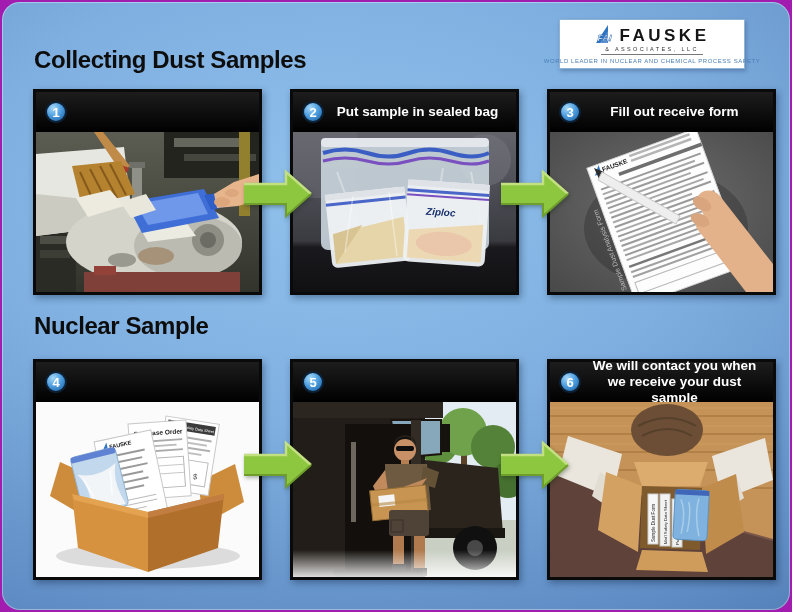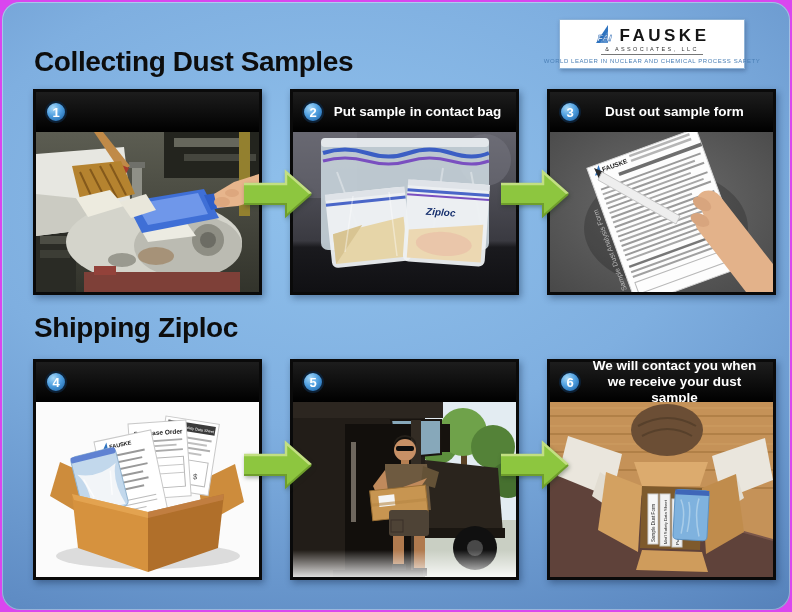--- a/index.html
+++ b/index.html
@@ -1,20 +1,20 @@
 <!DOCTYPE html>
 <html><head>
 <meta charset="utf-8">
 <style>
   html,body{margin:0;padding:0;background:#ffffff;font-family:"Liberation Sans",sans-serif;}
-  .page{position:relative;width:792px;height:612px;background:#d946ef;overflow:hidden;}
+  .page{position:relative;width:792px;height:612px;background:#a21caf;overflow:hidden;}
   .canvas{position:absolute;left:2px;top:2px;right:2px;bottom:2px;border-radius:18px;
     background:radial-gradient(ellipse 115% 95% at 42% 32%, #90c1ec 0%, #7fafe0 40%, #5f8cc4 78%, #4a74ad 100%);
     box-shadow:inset 0 0 0 1px rgba(255,255,255,.35);}
-  .section-title{position:absolute;font-size:28px;font-weight:bold;color:#0d0d0d;letter-spacing:-0.4px;white-space:nowrap;}
+  .section-title{position:absolute;font-size:24px;font-weight:bold;color:#0d0d0d;letter-spacing:-0.4px;white-space:nowrap;}
   .title-1{left:32px;top:44px;}
   .title-2{left:32px;top:310px;}
   .logo-box{position:absolute;left:557px;top:17px;width:186px;height:50px;background:#ffffff;
     border:1px solid #8fb3d6;box-shadow:1px 2px 4px rgba(20,40,80,.3);
     display:flex;flex-direction:column;align-items:center;justify-content:center;box-sizing:border-box;padding:2px 6px;}
   .logo-row{display:flex;align-items:flex-end;gap:3px;line-height:1;}
   .logo-name{font-size:17px;font-weight:bold;letter-spacing:3.5px;color:#141414;}
   .logo-sub{font-size:5.5px;letter-spacing:2.4px;color:#333;border-bottom:1px solid #777;padding:1px 4px 2px 4px;margin-top:1px;white-space:nowrap;}
   .logo-tagline{font-size:6px;letter-spacing:0.55px;color:#4a7fb5;margin-top:3px;text-transform:uppercase;white-space:nowrap;}
   .panel{position:absolute;width:229px;background:#000;border:3px solid #0a0a0a;box-sizing:border-box;
@@ -44,21 +44,21 @@
         <polygon points="5,19 13,7 13,19" fill="#ffffff" opacity="0.22"></polygon>
         <text x="2.5" y="16.5" font-size="9" font-weight="bold" font-style="italic" fill="#ffffff" stroke="#1f5fae" stroke-width="0.45">FAI</text>
       </svg>
       <span class="logo-name">FAUSKE</span>
     </div>
     <div class="logo-sub">&amp; ASSOCIATES, LLC</div>
     <div class="logo-tagline">World Leader in Nuclear and Chemical Process Safety</div>
   </div>
 
   <div class="section-title title-1">Collecting Dust Samples</div>
-  <div class="section-title title-2">Shipping Ziploc</div>
+  <div class="section-title title-2">Nuclear Sample</div>
 
   <div class="panel" style="left:31px;top:87px;height:206px">
     <div class="step-header">
       <div class="badge">
         <span>1</span>
       </div>
     </div>
     <div class="photo photo-r1">
       <svg viewBox="0 0 223 160" preserveAspectRatio="none">
         <defs>
@@ -112,21 +112,21 @@
         </g>
       </svg>
     </div>
   </div>
 
   <div class="panel" style="left:288px;top:87px;height:206px">
     <div class="step-header">
       <div class="badge">
         <span>2</span>
       </div>
-      <div class="step-label">Put sample in contact bag</div>
+      <div class="step-label">Put sample in sealed bag</div>
     </div>
     <div class="photo photo-r1">
       <svg viewBox="0 0 223 160" preserveAspectRatio="none">
         <defs>
           <linearGradient id="p2g" x1="0" y1="0" x2="0" y2="1">
             <stop offset="0" stop-color="#63636c"></stop>
                 <stop offset="0.68" stop-color="#3a3a41"></stop>
             <stop offset="0.72" stop-color="#1a1a1e"></stop>
                 <stop offset="1" stop-color="#101013"></stop>
           </linearGradient>
@@ -160,21 +160,21 @@
         <path d="M60,64 L52,120 M96,60 L104,124" stroke="#ffffff" stroke-width="1.5" opacity="0.4" fill="none"></path>
       </svg>
     </div>
   </div>
 
   <div class="panel" style="left:545px;top:87px;height:206px">
     <div class="step-header">
       <div class="badge">
         <span>3</span>
       </div>
-      <div class="step-label">Dust out sample form</div>
+      <div class="step-label">Fill out receive form</div>
     </div>
     <div class="photo photo-r1">
       <svg viewBox="0 0 223 160" preserveAspectRatio="none">
         <defs>
           <radialGradient id="p3g" cx="0.5" cy="0.45" r="0.85">
             <stop offset="0" stop-color="#6d6d6d"></stop>
                 <stop offset="1" stop-color="#434343"></stop>
           </radialGradient>
         </defs>
         <rect width="223" height="160" fill="url(#p3g)"></rect>

